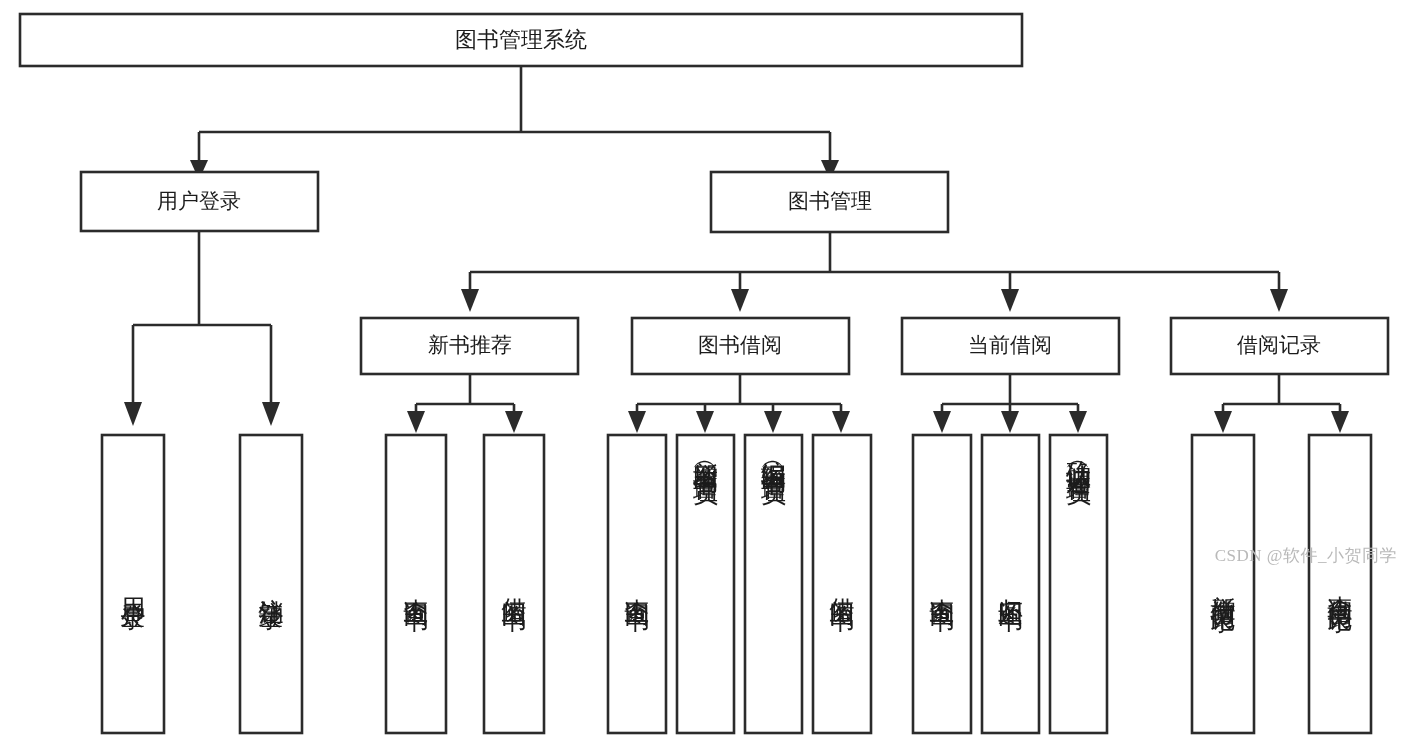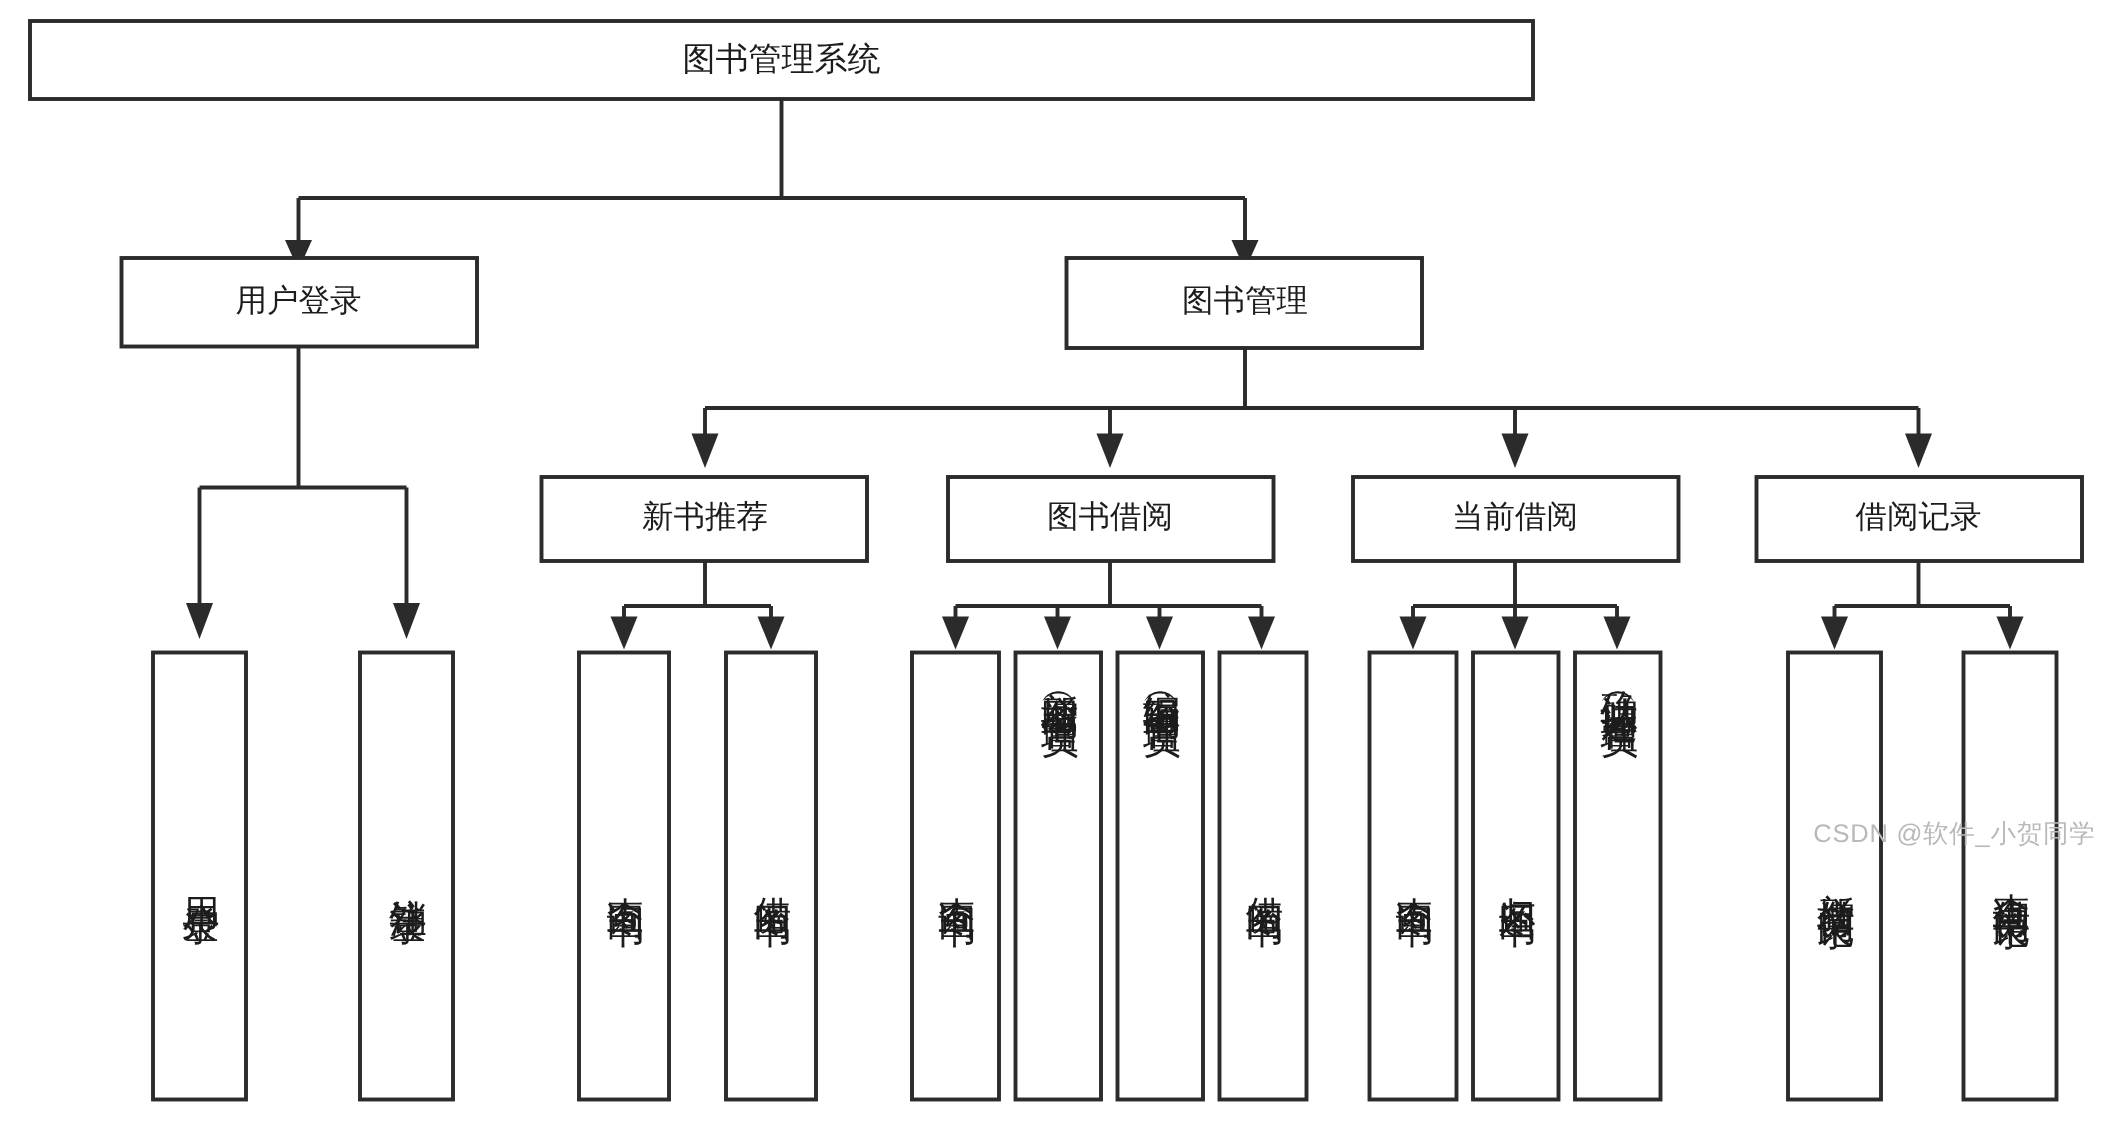--- a/index.html
+++ b/index.html
@@ -71,21 +71,21 @@
     font-size: 25px;
     line-height: 1;
     letter-spacing: 3px;
     color: #1c1c1c;
     white-space: nowrap;
   }
   .watermark {
     position: absolute;
     right: 8px;
     bottom: 4px;
-    font-family: Liberation Sans, sans-serif;
+    font-family: Liberation Serif, serif;
     font-size: 17px;
     color: #b9b9b9;
     letter-spacing: 0.5px;
     white-space: nowrap;
   }
 </style>
 </head>
 <body>
 
 <div id="diagram-root">

